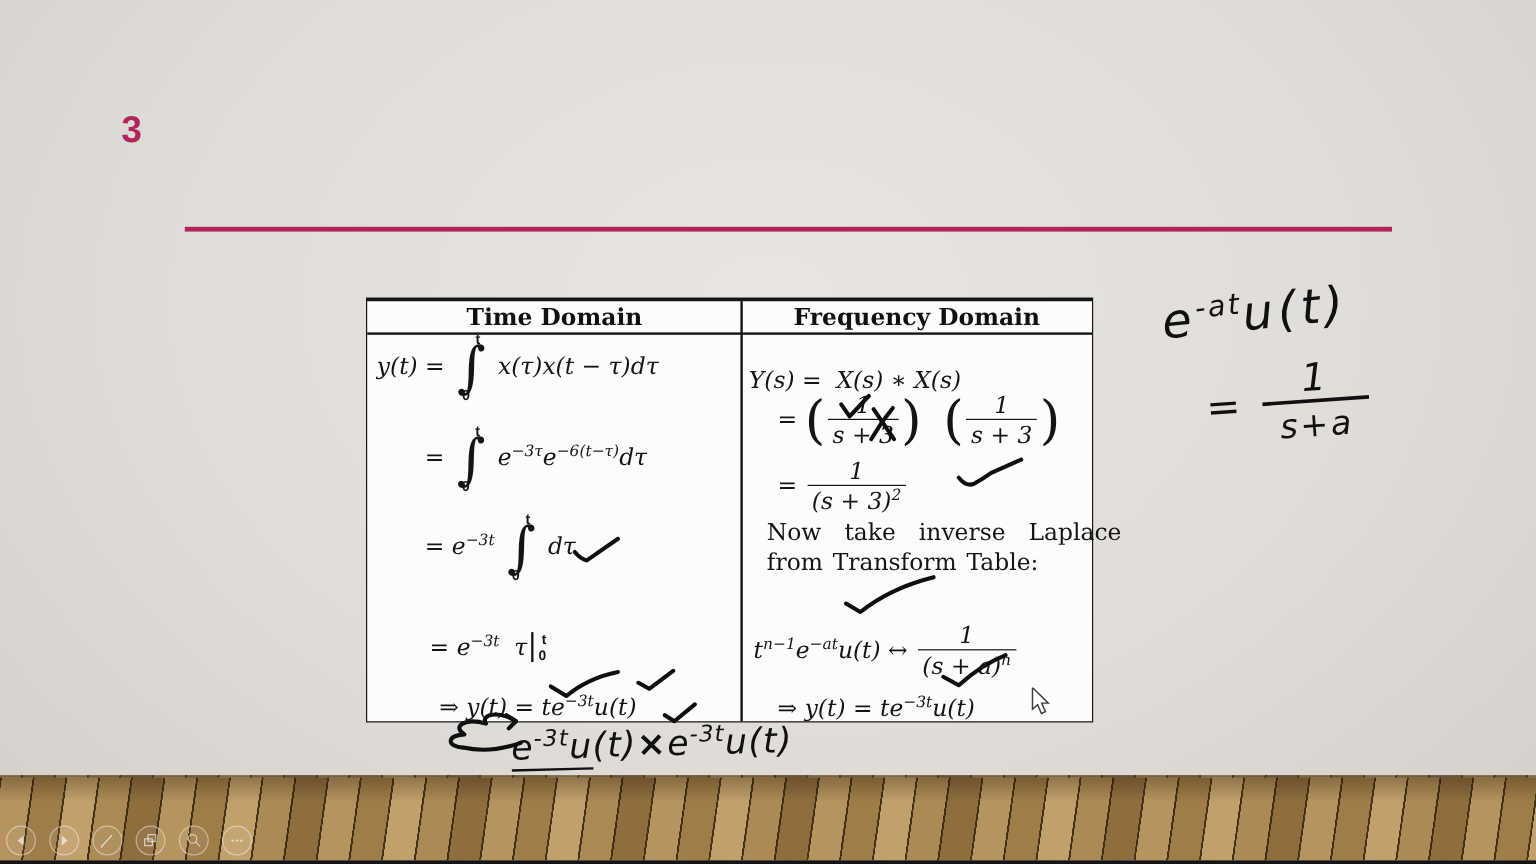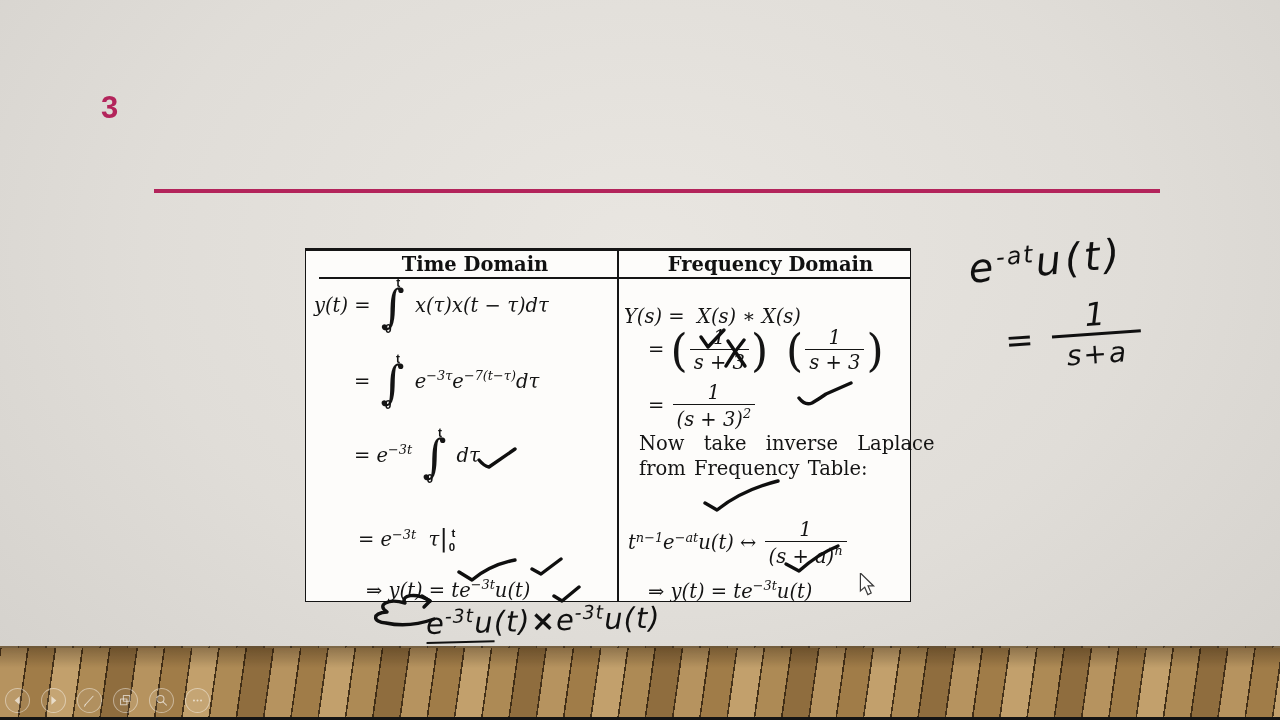--- a/index.html
+++ b/index.html
@@ -13,21 +13,21 @@
                 color:#b3245b;line-height:1;}
   .title{position:absolute;left:188px;top:118px;width:990px;color:#1d1d1d;
          font-size:27.5px;letter-spacing:0.4px;line-height:37px;font-weight:500;}
   .title-underline{position:absolute;left:154px;top:189px;width:1006px;height:4px;
                    background:#b3245b;}
 
   
   .tbl{position:absolute;left:305px;top:248px;width:606px;height:354px;
        background:#fdfcfa;border:1.5px solid #151515;border-top-width:3px;box-sizing:border-box;}
   .thead{display:flex;height:26px;border-bottom:2px solid #151515;
-         font-family:"DejaVu Serif","Liberation Serif",serif;font-weight:bold;font-size:19.5px;color:#111;margin-left:13px;}
+         font-family:"DejaVu Serif","Liberation Serif",serif;font-weight:bold;font-size:19.5px;color:#111;}
   .th{display:flex;align-items:center;justify-content:center;}
   .th.left{width:312px;}
   .th.right{flex:1;}
   .divider-v{position:absolute;left:311px;top:0;bottom:0;width:1.5px;background:#151515;}
 
   .math{position:absolute;white-space:nowrap;color:#141414;font-size:19.5px;
         font-family:"DejaVu Serif","Liberation Serif",serif;font-style:italic;}
   .math sup{font-size:0.66em;}
   .intg{display:inline-flex;flex-direction:column;align-items:center;vertical-align:middle;
         font-style:normal;line-height:1;margin:0 4px;}
@@ -101,21 +101,21 @@
 
     <div class="math" style="left:8px;top:26px;">y(t) = <span class="intg">
           <span class="lt">t</span>
           <span class="sym">∫</span>
           <span class="lb">0</span>
         </span> x(τ)x(t − τ)dτ</div>
     <div class="math" style="left:48px;top:102px;">= <span class="intg">
           <span class="lt">t</span>
           <span class="sym">∫</span>
           <span class="lb">0</span>
-        </span> e<sup>−3τ</sup>e<sup>−7(t−τ)</sup>dτ</div>
+        </span> e<sup>−3τ</sup>e<sup>−6(t−τ)</sup>dτ</div>
     <div class="math" style="left:48px;top:176px;">= e<sup>−3t</sup> <span class="intg">
           <span class="lt">t</span>
           <span class="sym">∫</span>
           <span class="lb">0</span>
         </span> dτ</div>
     <div class="math" style="left:52px;top:272px;text-align:right;">= e<sup>−3t</sup>&nbsp; τ<span class="evalbar">|</span><span class="stk">
           <span>t</span>
           <span>0</span>
         </span></div>
     <div class="math" style="left:60px;top:326px;">⇒ y(t) = te<sup>−3t</sup>u(t)</div>
@@ -126,21 +126,21 @@
           <span class="de">s + 3</span>
         </span><span class="bp">)</span><span class="xgap"></span><span class="bp">(</span><span class="fr">
           <span class="nu">1</span>
           <span class="de">s + 3</span>
         </span><span class="bp">)</span></div>
     <div class="math" style="left:342px;top:131px;">= <span class="fr">
           <span class="nu">1</span>
           <span class="de">(s + 3)<sup>2</sup></span>
         </span></div>
     <div class="math tnote justify-wide" style="left:318px;top:181px;">Now take inverse Laplace</div>
-    <div class="math tnote tnote2" style="left:318px;top:206px;">from Frequency Table:</div>
+    <div class="math tnote tnote2" style="left:318px;top:206px;">from Transform Table:</div>
     <div class="math" style="left:322px;top:248px;margin-top:20px;">t<sup>n−1</sup>e<sup>−at</sup>u(t) ↔ <span class="fr">
           <span class="nu">1</span>
           <span class="de">(s + a)<sup>n</sup></span>
         </span></div>
     <div class="math" style="left:342px;top:327px;">⇒ y(t) = te<sup>−3t</sup>u(t)</div>
   </div>
 
   <div class="hw hw-right1">e<sup>-at</sup>u(t)</div>
   <div class="hw hw-right2">
     <span>=</span>

